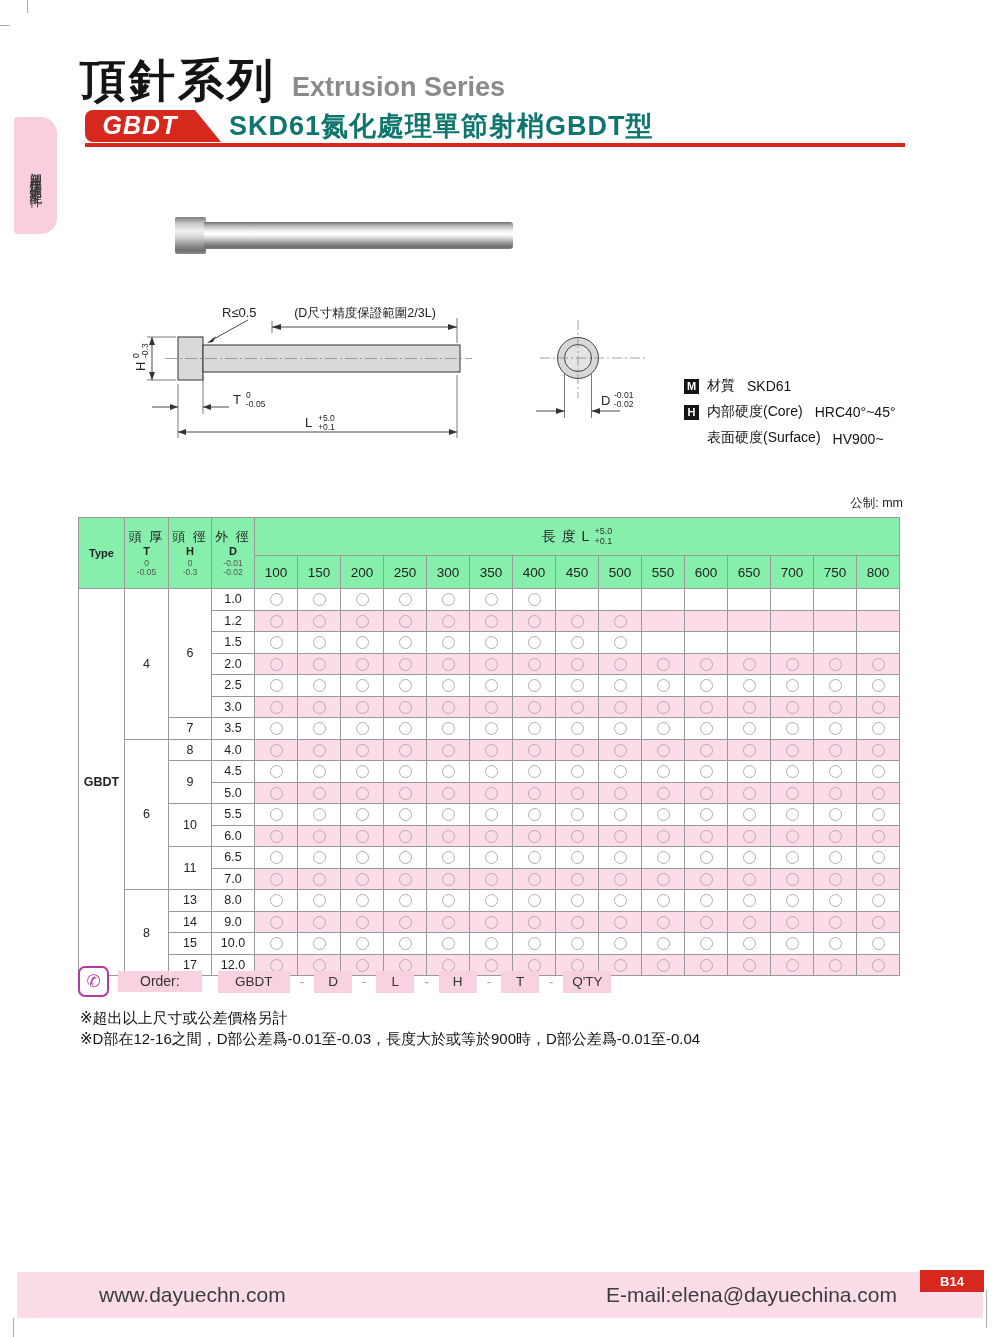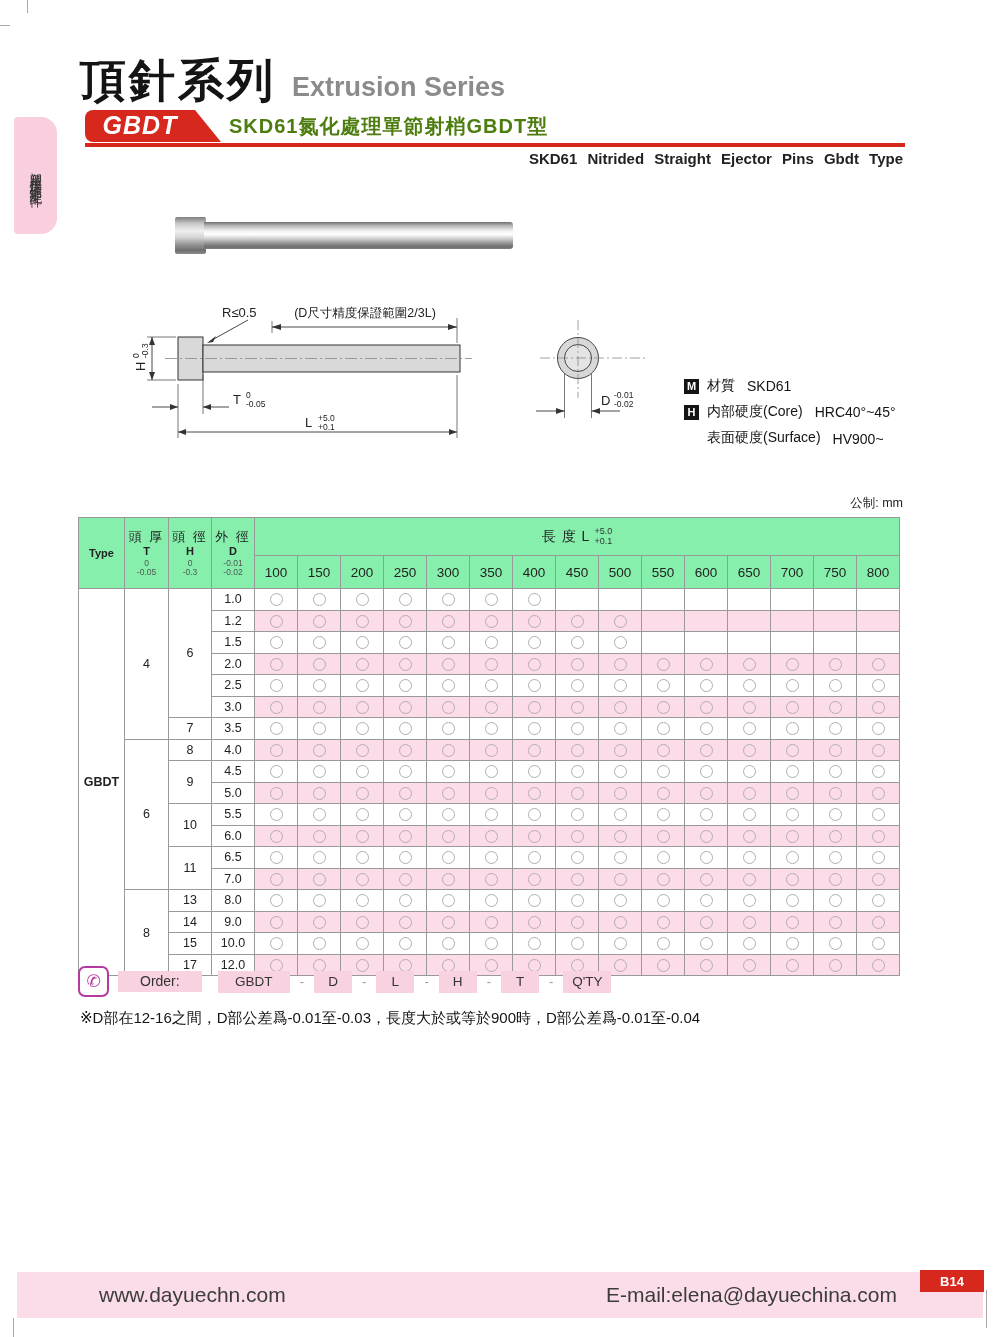--- a/index.html
+++ b/index.html
@@ -12,21 +12,21 @@
   
   .title-row{position:absolute;left:80px;top:50px;display:flex;align-items:baseline;gap:16px;}
   .title-cn{font-size:46px;font-weight:bold;color:#141414;letter-spacing:3px;}
   .title-en{font-size:27px;font-weight:bold;color:#8b8b8b;}
 
   .badge-row{position:absolute;left:85px;top:110px;height:32px;display:flex;align-items:center;}
   .gbdt-badge{position:relative;width:110px;height:32px;background:#d7281d;border-radius:8px 0 0 8px;
               color:#fff;font-size:25px;font-weight:bold;font-style:italic;text-align:center;line-height:31px;letter-spacing:1px;}
   .gbdt-badge::after{content:"";position:absolute;left:100%;top:0;width:0;height:0;
               border-bottom:32px solid #d7281d;border-right:26px solid transparent;}
-  .subtitle-cn{margin-left:34px;font-size:20px;font-weight:bold;color:#4d7c0f;letter-spacing:1px;}
+  .subtitle-cn{margin-left:34px;font-size:27px;font-weight:bold;color:#0f766e;letter-spacing:1px;}
   .red-line{position:absolute;left:85px;top:143px;width:820px;height:4px;background:#d7281d;}
   .subtitle-en{position:absolute;top:150px;right:97px;font-size:15px;font-weight:bold;color:#222;word-spacing:6px;}
 
   
   .sidebar-tab{position:absolute;left:14px;top:117px;width:43px;height:117px;background:#f9cede;
                border-radius:4px 16px 16px 4px;display:flex;align-items:center;justify-content:center;}
   .sidebar-text{writing-mode:vertical-rl;font-size:12.5px;color:#333;letter-spacing:3px;line-height:1;}
 
   
   .pin-photo{position:absolute;left:175px;top:217px;width:340px;height:40px;}
@@ -101,21 +101,20 @@
   <div class="title-row">
     <span class="title-cn">頂針系列</span>
     <span class="title-en">Extrusion Series</span>
   </div>
 
   <div class="badge-row">
     <div class="gbdt-badge">GBDT</div>
     <div class="subtitle-cn">SKD61氮化處理單節射梢GBDT型</div>
   </div>
   <div class="red-line"></div>
-  <div class="subtitle-en">SKD61 Nitrided Straight Ejector Pins Gbdt Type</div>
 
   <div class="sidebar-tab">
     <span class="sidebar-text">塑膠模用標準零配件</span>
   </div>
 
   <div class="pin-photo">
     <div class="pin-head"></div>
     <div class="pin-shaft"></div>
   </div>
 
@@ -638,20 +637,21 @@
         <span class="order-sep">-</span>
         <span class="order-box small">H</span>
         <span class="order-sep">-</span>
         <span class="order-box small">T</span>
         <span class="order-sep">-</span>
         <span class="order-box qty">Q'TY</span>
       </div>
   </div>
 
   <div class="notes" id="notes">
+      <div>※超出以上尺寸或公差價格另計</div>
       <div>※D部在12-16之間，D部公差爲-0.01至-0.03，長度大於或等於900時，D部公差爲-0.01至-0.04</div>
     </div>
 
   <div class="footer-band">
     <span>www.dayuechn.com</span>
     <span>E-mail:elena@dayuechina.com</span>
   </div>
   <div class="page-no">B14</div>
 
 </div>

